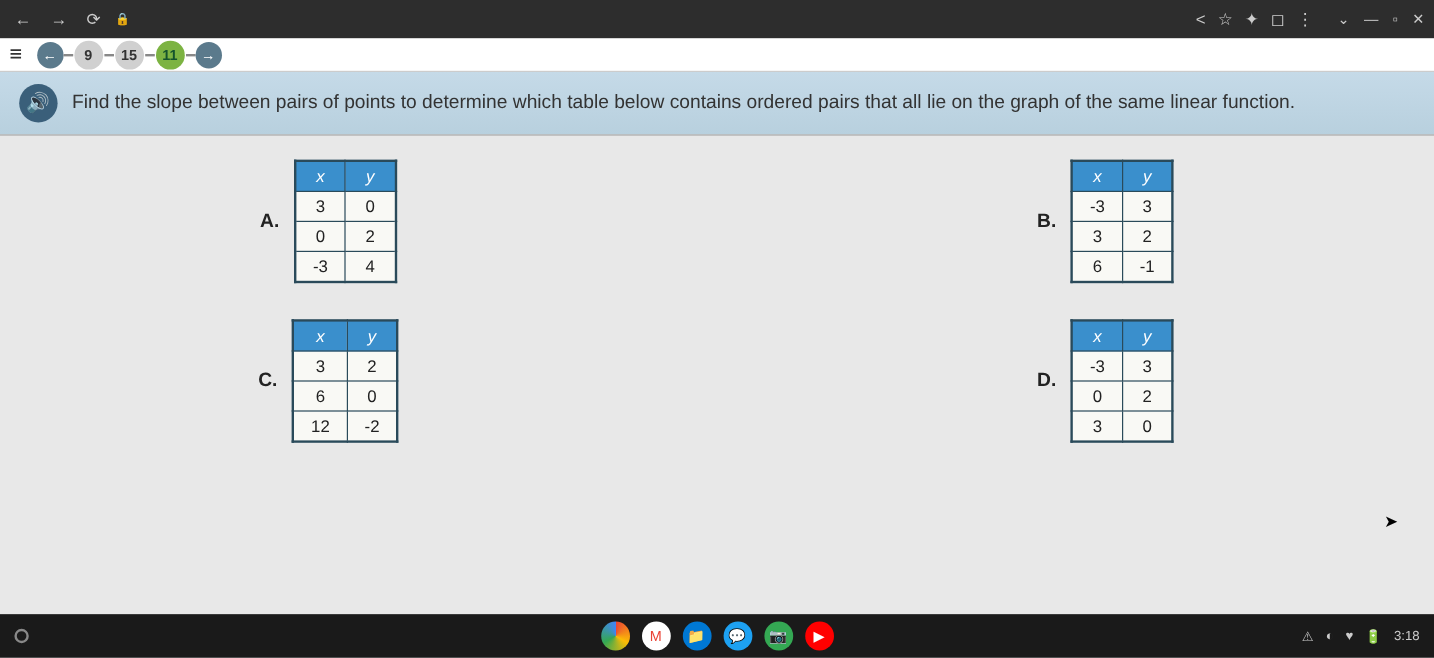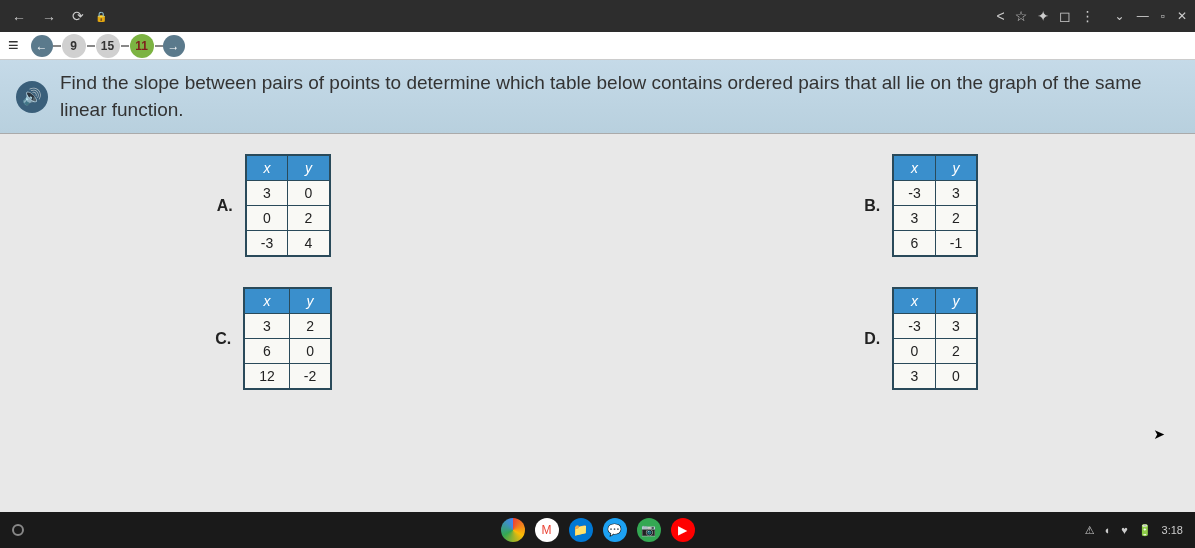--- a/index.html
+++ b/index.html
@@ -94,21 +94,21 @@
       display: flex;
       align-items: center;
       justify-content: center;
       font-size: 12px;
       font-weight: bold;
       margin: 0 1px;
       position: relative;
     }
     .step.active {
       background: #7cb342;
-      color: #7f1d1d;
+      color: #14532d;
     }
     .step-connector {
       width: 8px;
       height: 2px;
       background: #888;
     }
     .question-header {
       background: linear-gradient(#c5dae8, #b8d0de);
       padding: 10px 16px;
       display: flex;
@@ -124,21 +124,21 @@
       display: flex;
       align-items: center;
       justify-content: center;
       color: #fff;
       font-size: 16px;
       cursor: pointer;
       flex-shrink: 0;
     }
     .question-text {
       color: #333;
-      font-size: 19px;
+      font-size: 16px;
       line-height: 1.4;
     }
     .tables-area {
       padding: 20px 40px;
       display: grid;
       grid-template-columns: 1fr 1fr;
       gap: 30px 180px;
       justify-items: center;
     }
     .table-option {

